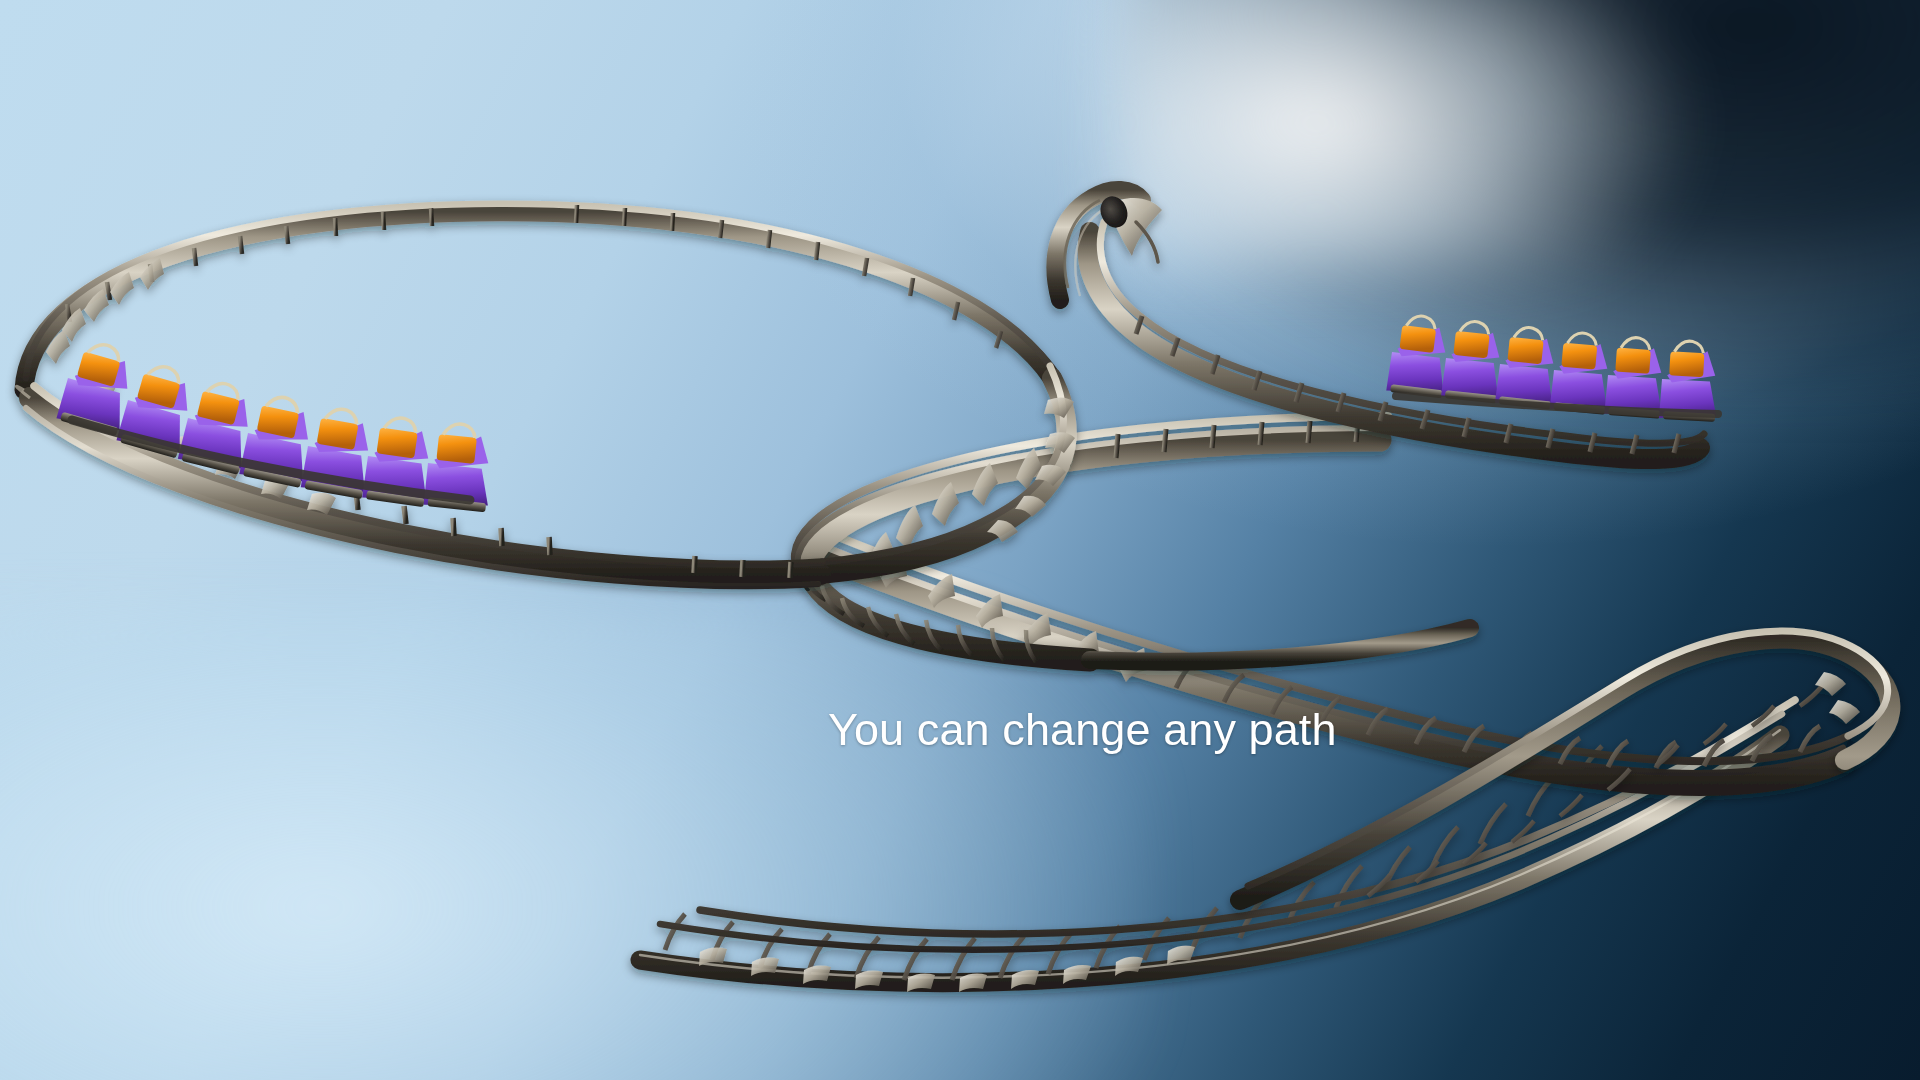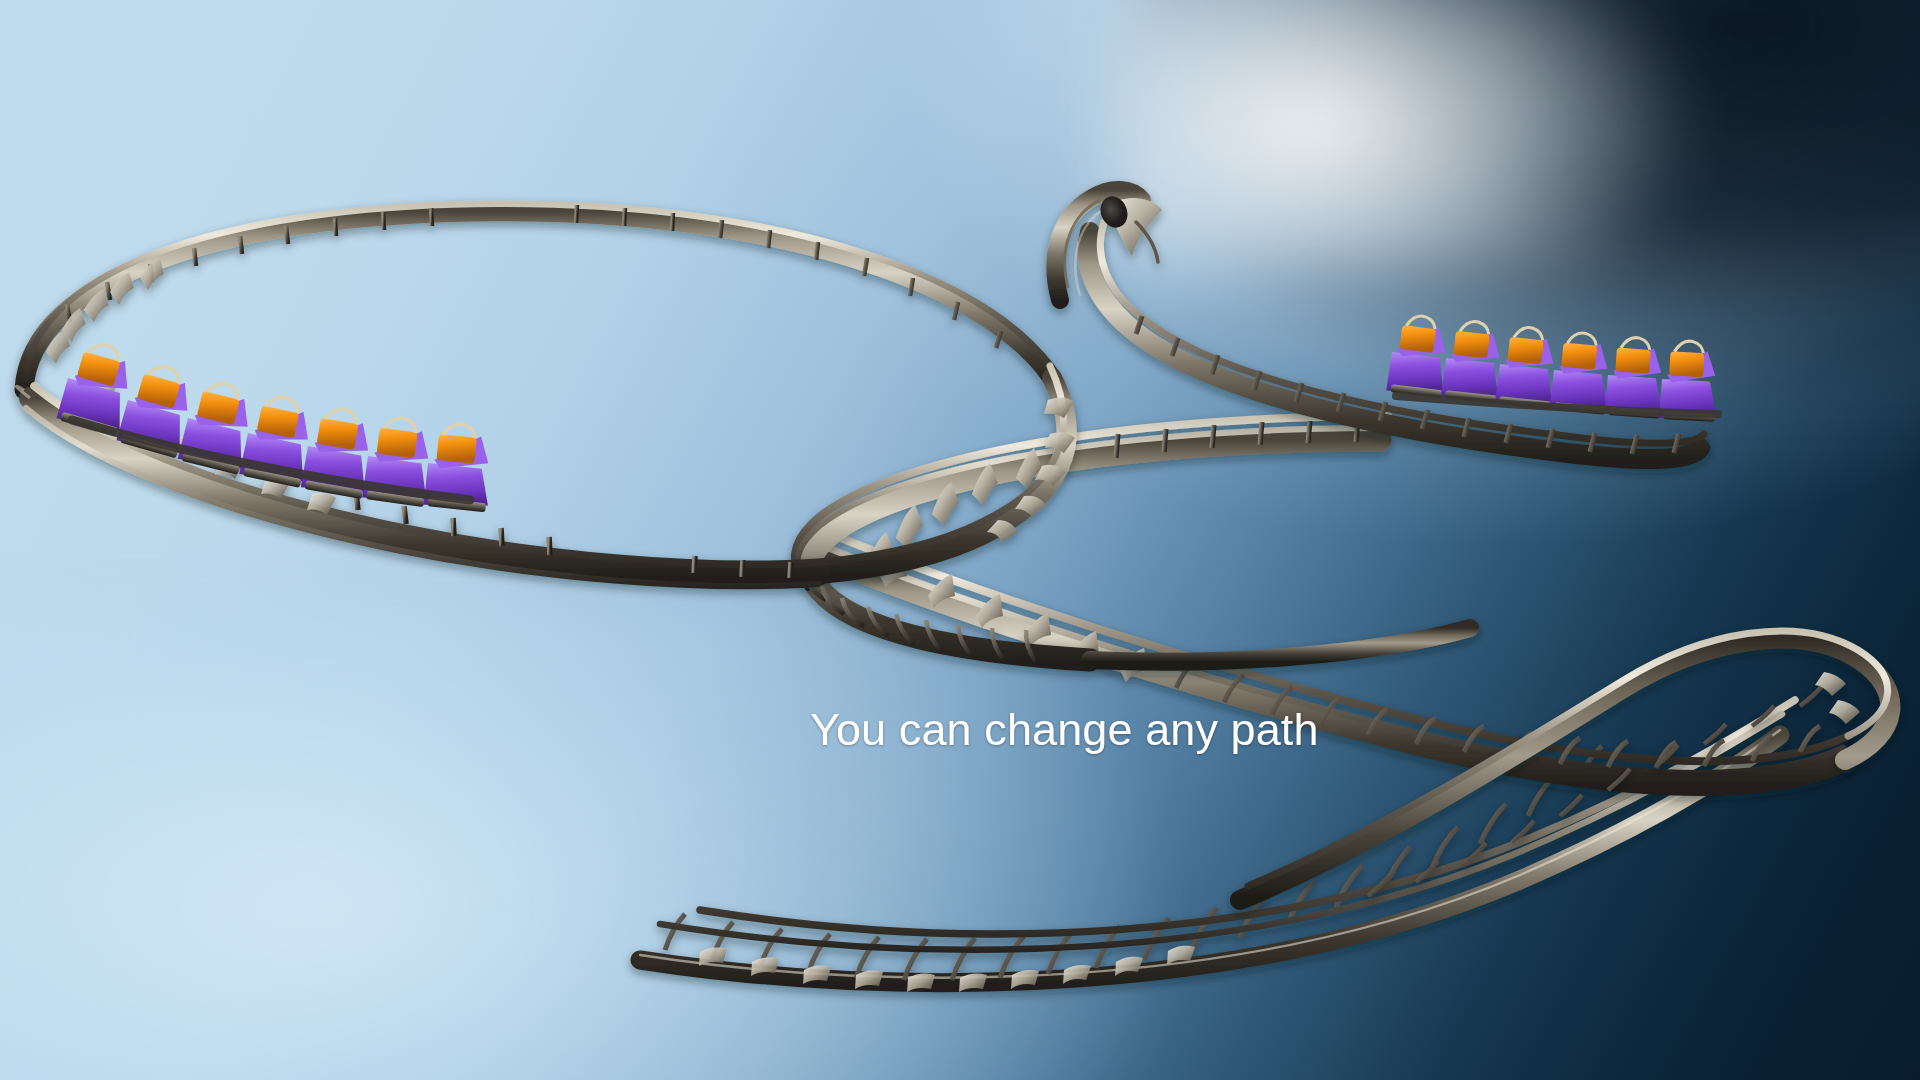--- a/index.html
+++ b/index.html
@@ -77,21 +77,21 @@
 
   
   #coaster {
     position: absolute;
     inset: 0;
   }
 
   
   #caption {
     position: absolute;
-    left: 810px;
+    left: 828px;
     top: 706px;
     font-size: 45px;
     line-height: 1.05;
     font-weight: 400;
     color: #ffffff;
     letter-spacing: 0.1px;
     white-space: nowrap;
     text-shadow: 0 1px 3px rgba(0,0,0,0.30);
     user-select: none;
   }

